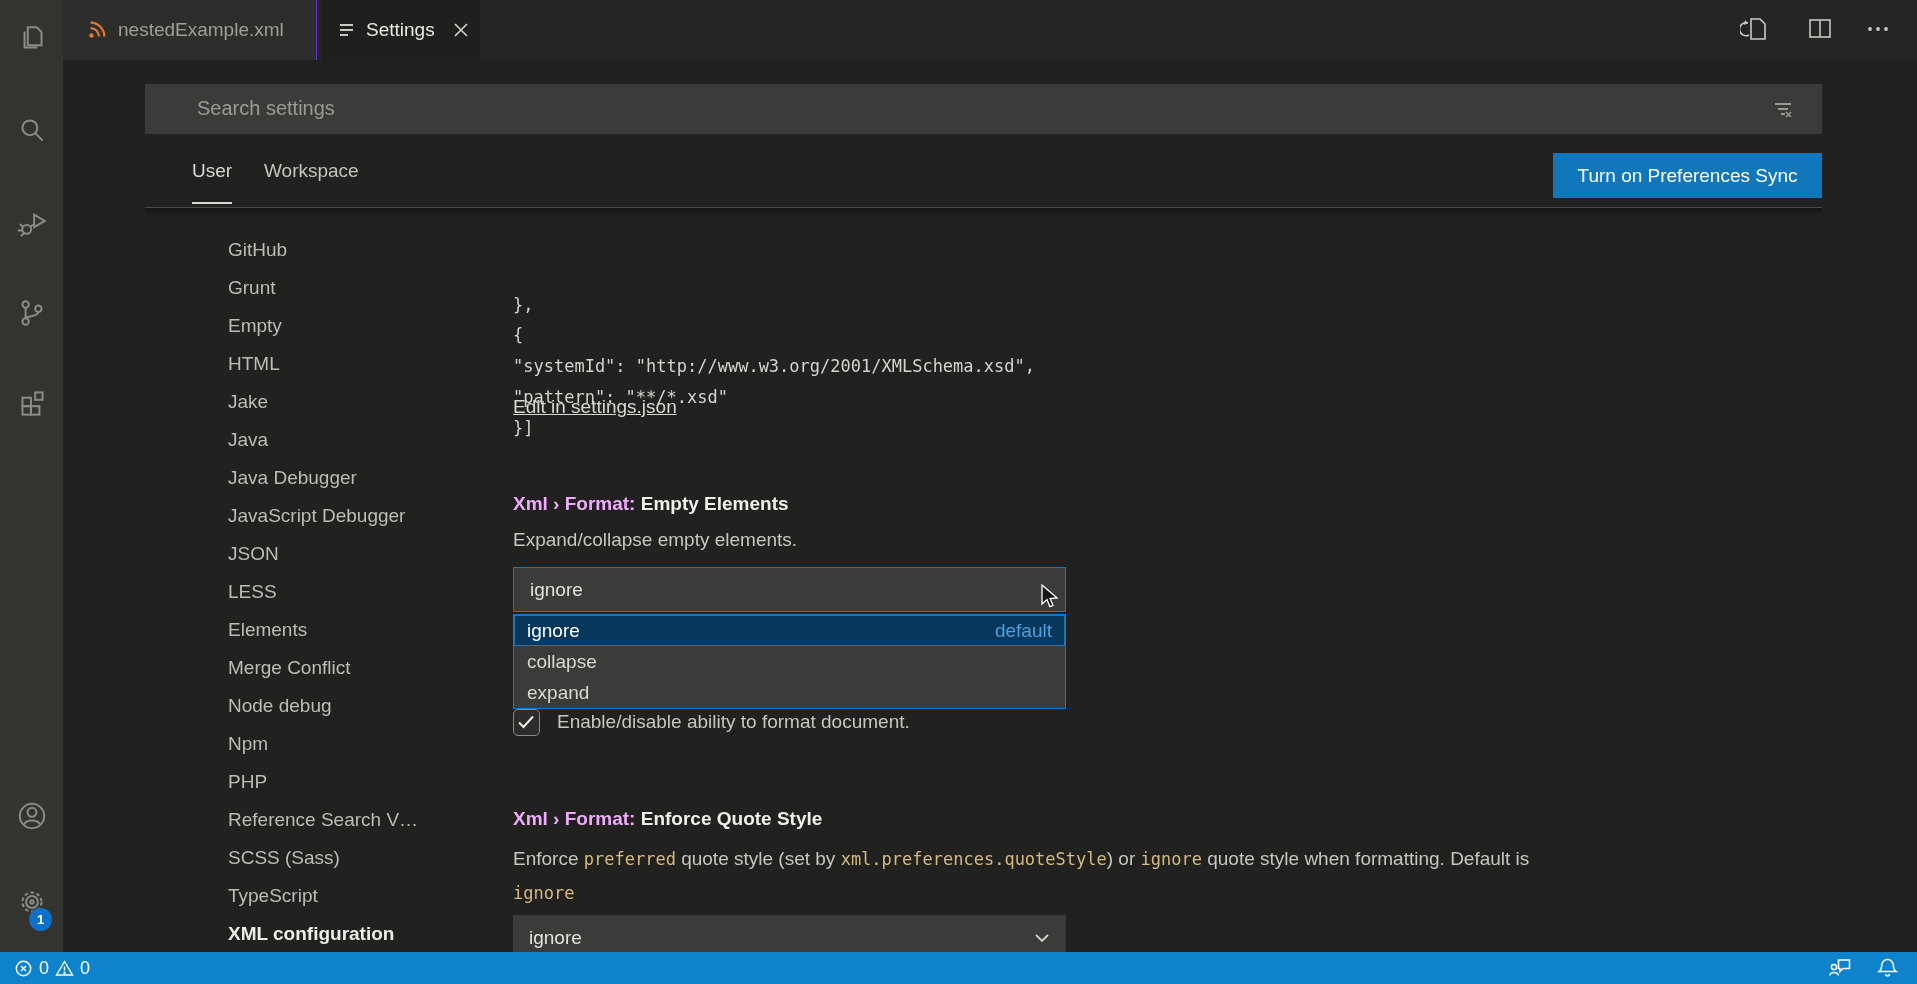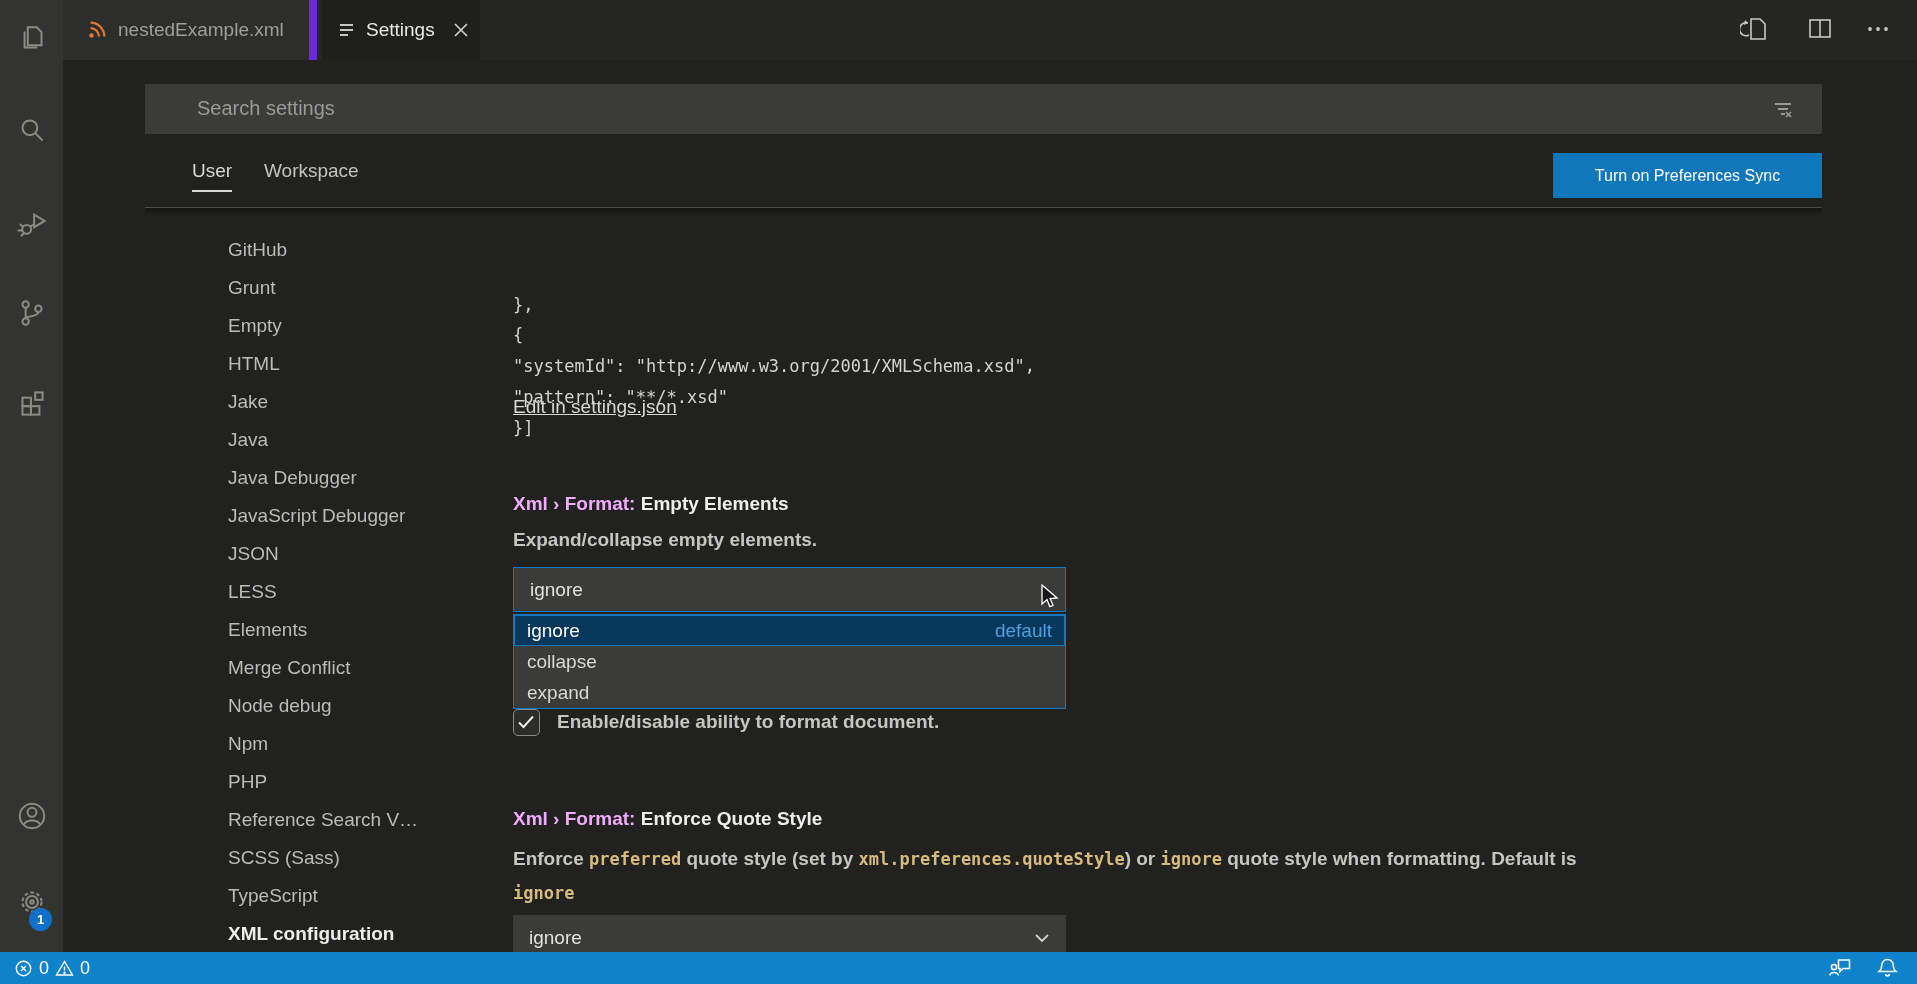--- a/index.html
+++ b/index.html
@@ -10,57 +10,57 @@
   
   #activity-bar { left:0; top:0; width:63px; height:952px; background:#333330; z-index:6; }
   .ab-icon { position:absolute; left:14px; width:36px; height:36px; cursor:pointer; }
   .ab-icon svg { stroke:#8b8b85; fill:none; stroke-width:1.9; }
   #gear-badge { position:absolute; left:29px; top:908px; width:23px; height:23px; border-radius:50%;
     background:#0e70c8; color:#fff; font-size:13px; font-weight:bold; text-align:center; line-height:23px; z-index:7;}
 
   
   #tab-bar { left:63px; top:0; right:0; width:1854px; height:60px; background:#252524; }
   .tab { position:absolute; top:0; height:60px; display:flex; align-items:center; cursor:pointer; }
-  #tab-xml { left:0; width:254px; background:#2d2d2b; border-right:8px solid #6d28d9; padding-left:23px; }
+  #tab-xml { left:0; width:254px; background:#2d2d2b; border-right:1px solid #6d28d9; padding-left:23px; }
   #tab-xml .tab-label { color:#9f9f98; font-size:19px; margin-left:10px; }
   #tab-settings { left:259px; width:158px; background:#1f1f1e; padding-left:15px; }
   #tab-settings .tab-label { color:#e9e9e3; font-size:19px; margin-left:9px; }
   .tab-close { margin-left:16px; width:20px; height:20px; }
   .editor-action { position:absolute; top:14px; width:30px; height:30px; cursor:pointer; }
   .editor-action svg { stroke:#c8c8c2; fill:none; stroke-width:1.6; }
 
   
   #search-box { left:145px; top:84px; width:1677px; height:50px; background:#3b3b39; cursor:text; }
   #search-placeholder { position:absolute; left:13px; top:13px; font-size:20px; color:#9b9b94;margin-left:39px; }
   #filter-icon { position:absolute; right:28px; top:15px; width:22px; height:22px; }
   #scope-row { left:145px; top:160px; height:40px; }
-  .scope-tab { position:absolute; top:0; font-size:19px; color:#d8d8d2; cursor:pointer; padding-bottom:8px; }
+  .scope-tab { position:absolute; top:0; font-size:19px; color:#d8d8d2; cursor:pointer; padding-bottom:20px; }
   #scope-user { left:47px; border-bottom:2px solid #d8d8d2; }
   #scope-workspace { left:119px; color:#c4c4be; }
   #sync-button { left:1553px; top:153px; width:269px; height:45px; background:#1177bb; color:#fff;
-    font-size:16px; text-align:center; line-height:45px; cursor:pointer; }
+    font-size:19px; text-align:center; line-height:45px; cursor:pointer; }
   #header-divider { left:145px; top:207px; width:1677px; height:1px; background:#4b4b47; }
   #scroll-shadow { left:145px; top:208px; width:1677px; height:8px;
     background:linear-gradient(rgba(0,0,0,0.4),transparent); }
 
   
   #toc { left:63px; top:231px; width:360px; height:721px; overflow:hidden; }
   .toc-item { height:38px; line-height:38px; padding-left:165px; font-size:19px; color:#bcbcb5;
     cursor:pointer; white-space:nowrap; }
   .toc-item.sel { font-weight:bold; color:#ededE7; }
 
   
   #code-block { left:513px; top:228px; font-family:"DejaVu Sans Mono", monospace;
     font-size:17px; line-height:30.8px; color:#d4d4ce; white-space:pre; }
   #edit-link { left:513px; top:396px; font-size:19px; color:#d8d8d2; text-decoration:underline; cursor:pointer; }
 
   .setting-title { font-size:19px; line-height:25px; }
   .setting-title .cat { color:#f0abfc; font-weight:600; }
   .setting-title .name { color:#efefe9; font-weight:bold; }
-  .setting-desc { font-size:19px; color:#c6c6bf;font-weight:bold; }
+  .setting-desc { font-size:19px; color:#c6c6bf; }
 
   #ee-title { left:513px; top:491px; }
   #ee-desc  { left:513px; top:529px; }
   #ee-select { left:513px; top:567px; width:553px; height:45px; background:#3b3b39;
     border:1px solid #0f7ac9; color:#e3e3dd; font-size:19px; line-height:43px; padding-left:16px; cursor:pointer; }
   #ee-dropdown { left:513px; top:614px; width:553px; background:#3b3b39; border:1px solid #0f7ac9; z-index:5; }
   .opt { height:31px; line-height:31px; padding:0 13px; font-size:19px; color:#d9d9d3;
     display:flex; justify-content:space-between; cursor:pointer; }
   .opt.sel { background:#08375c; outline:1px solid #1f76b4; outline-offset:-1px; color:#fff; }
   .opt .badge { color:#4da0dd; }

